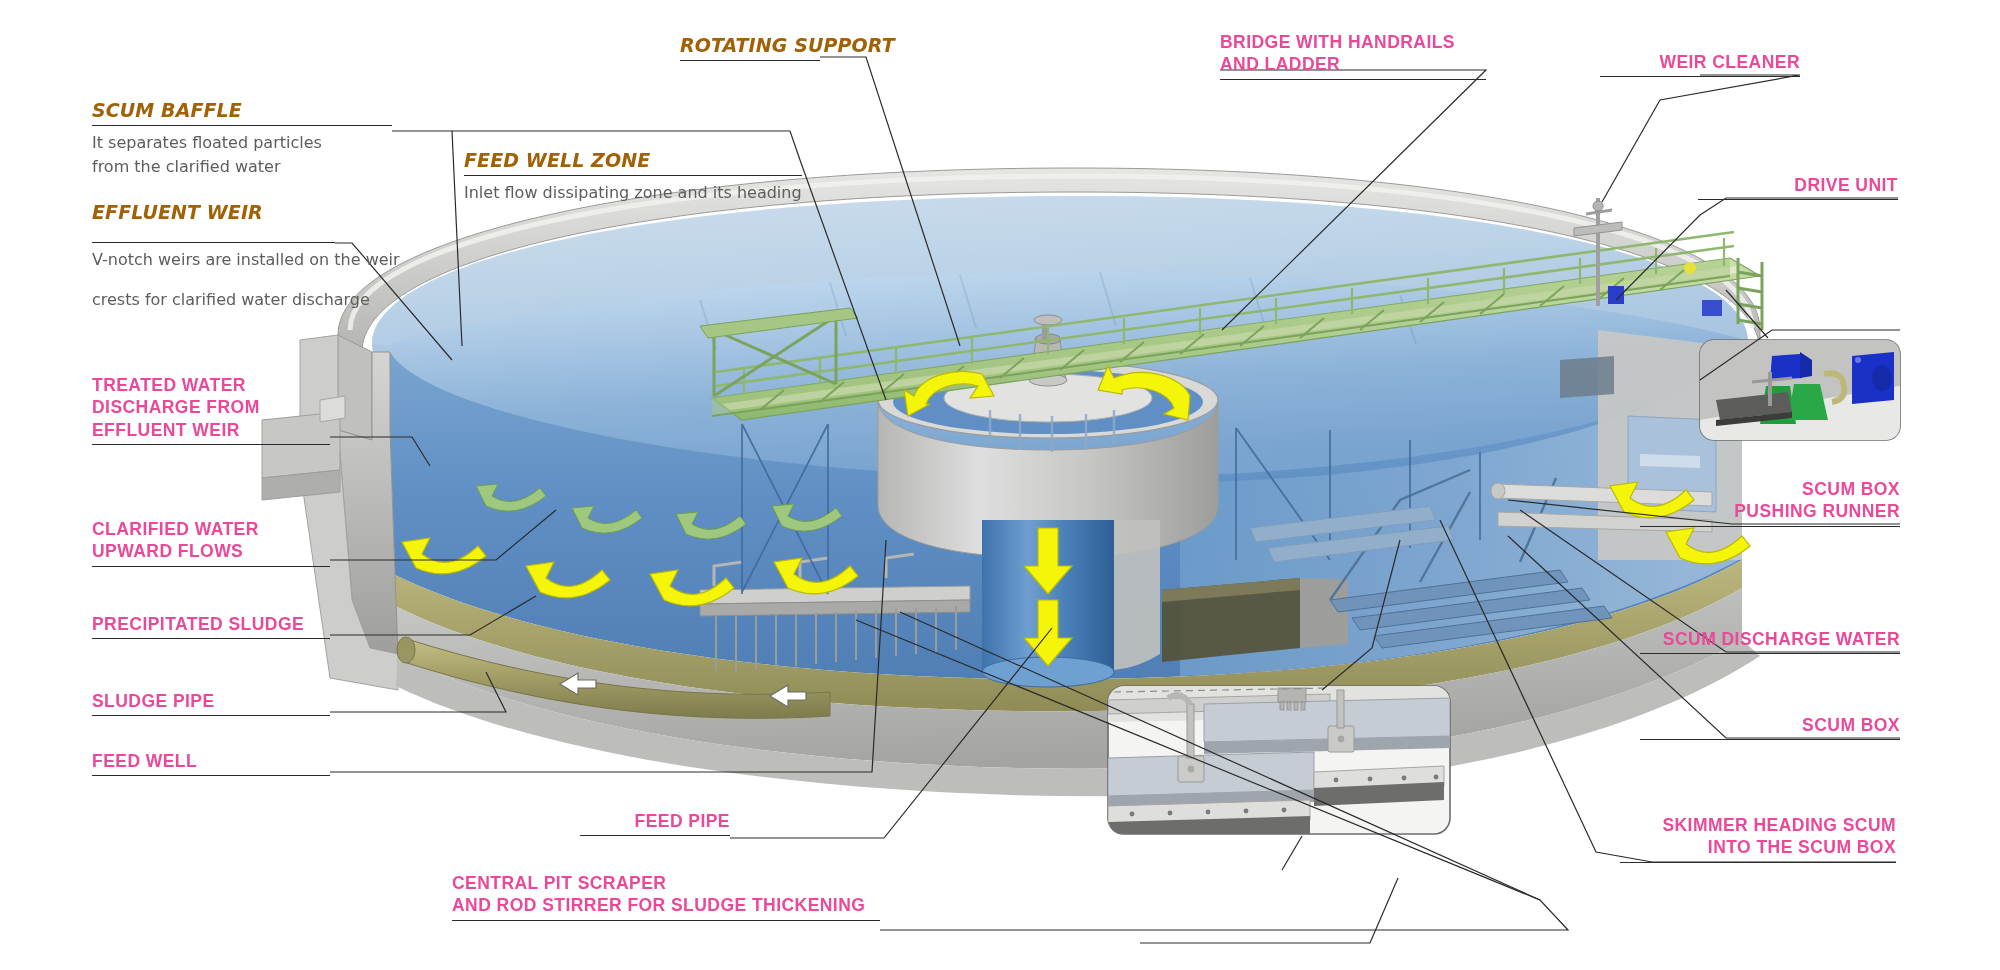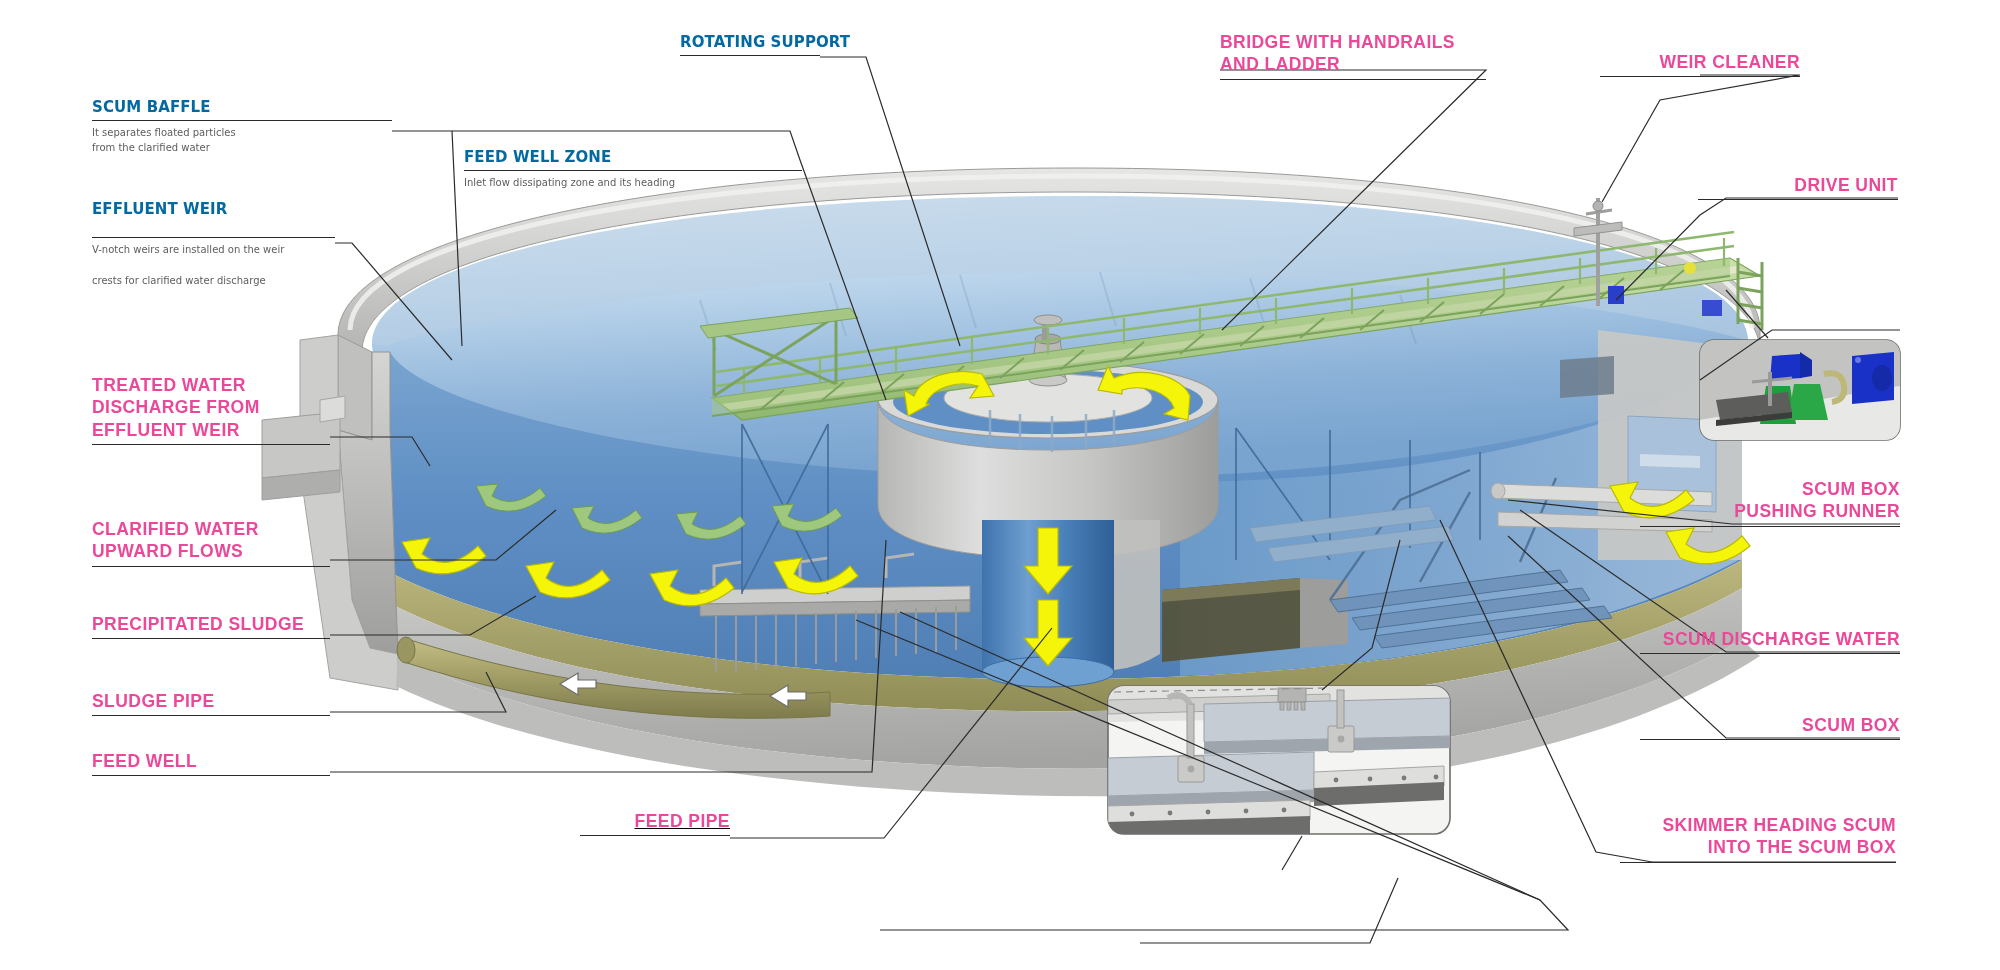--- a/index.html
+++ b/index.html
@@ -19,32 +19,33 @@
     color:#ec4899;
     font-weight:bold;
     font-size:17.5px;
     letter-spacing:0.45px;
     line-height:1.28;
     white-space:nowrap;
   }
   .callout.alt .title {
     font-family:"DejaVu Sans", sans-serif;
     font-weight:bold;
-    font-size:15px;
+    font-size:19px;
     letter-spacing:0.1px;
-    color:#0369a1;
+    color:#a16207;
+    font-style:italic;
   }
   .callout .rule {
     height:0; border-top:1.2px solid #2b2b2b;
     margin-top:3px;
   }
   .callout .desc {
     font-family:"DejaVu Sans", sans-serif;
     color:#5d5d5d;
-    font-size:10px;
+    font-size:16px;
     line-height:1.45;
     margin-top:5px;
     white-space:nowrap;
   }
   .callout.right .title { text-align:right; }
   .callout.center .title { text-align:center;margin-top:48px; }
 </style>
 </head>
 <body>
 
@@ -604,24 +605,29 @@
     <div class="title">SCUM BOX</div>
     <div class="rule"></div>
   </div>
 
   <div class="callout right" style="left:1620px; top:814px; width:276px;">
     <div class="title">SKIMMER HEADING SCUM</div>
     <div class="title">INTO THE SCUM BOX</div>
     <div class="rule"></div>
   </div>
 
-  <div class="callout right" style="left:580px; top:810px; width:150px;text-decoration:underline;">
+  <div class="callout right" style="left:580px; top:810px; width:150px;">
     <div class="title">FEED PIPE</div>
     <div class="rule"></div>
   </div>
 
+  <div class="callout" style="left:452px; top:872px; width:428px;">
+    <div class="title">CENTRAL PIT SCRAPER</div>
+    <div class="title">AND ROD STIRRER FOR SLUDGE THICKENING</div>
+    <div class="rule"></div>
+  </div>
 
   <div class="callout center" style="left:1140px; top:918px; width:200px;">
     <div class="title">BOTTOM SCRAPPERS</div>
     <div class="rule"></div>
   </div>
 
 </div>
 
 </body></html>

